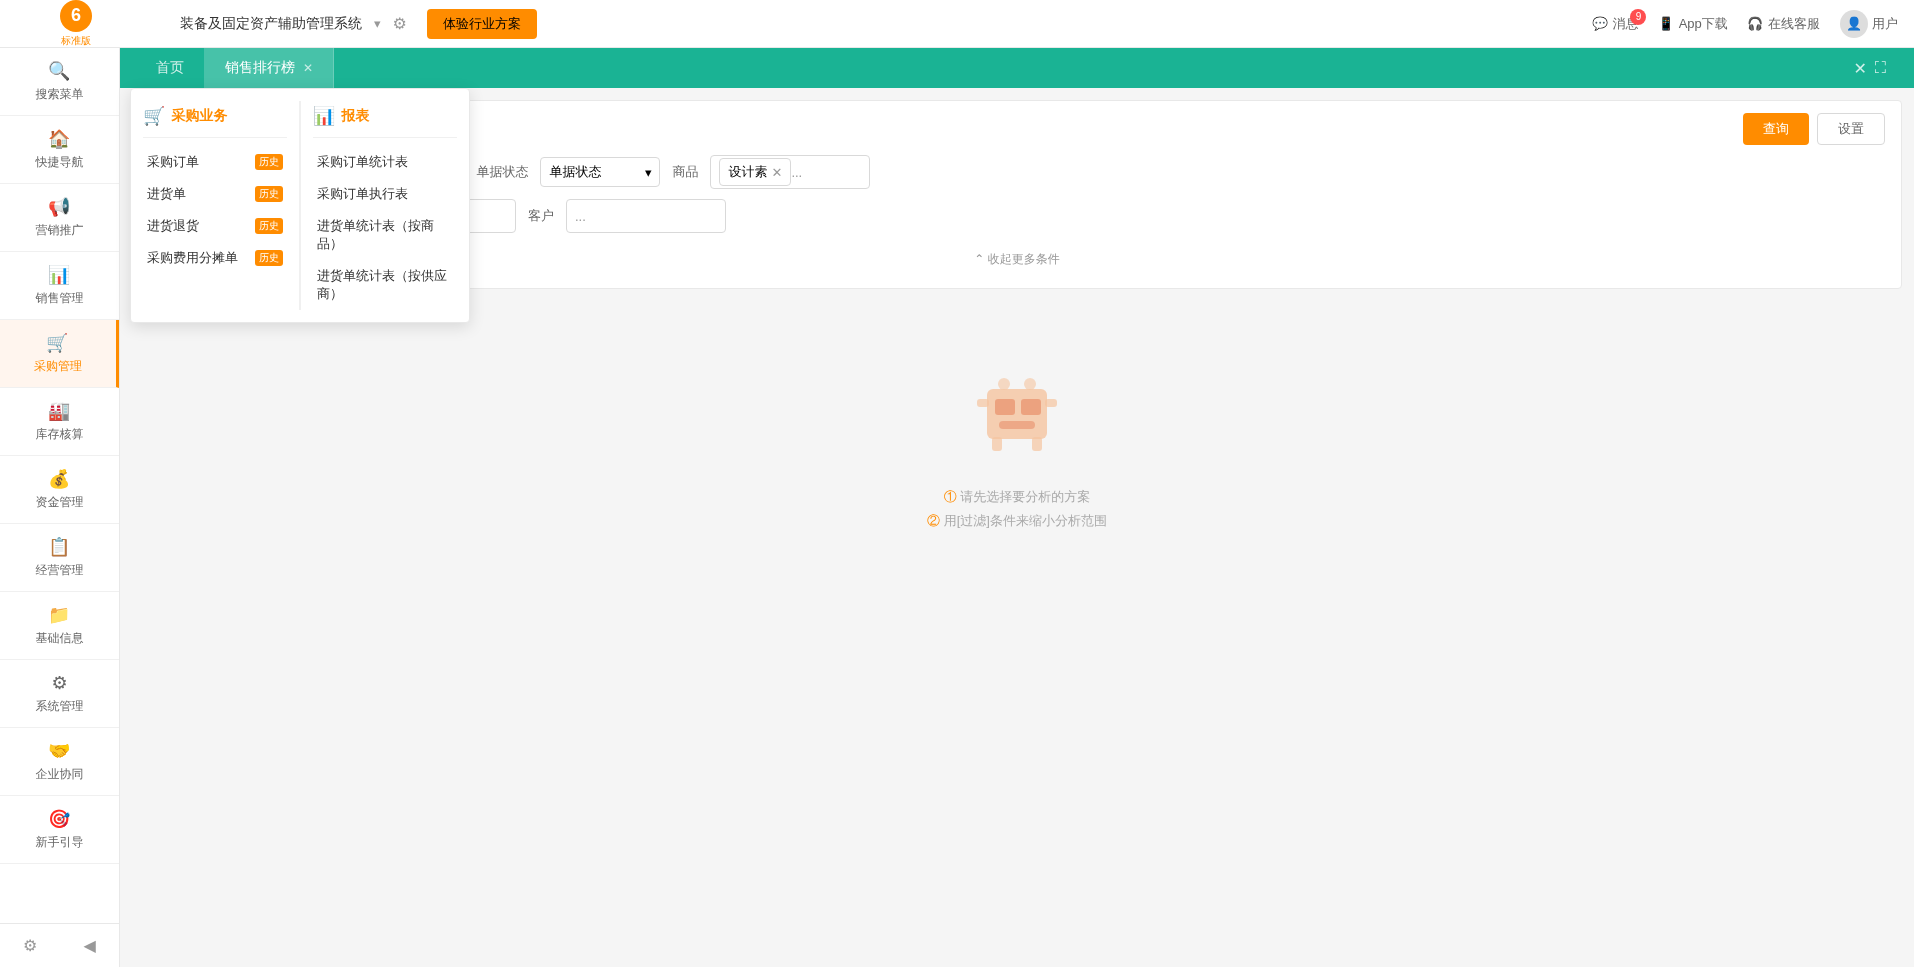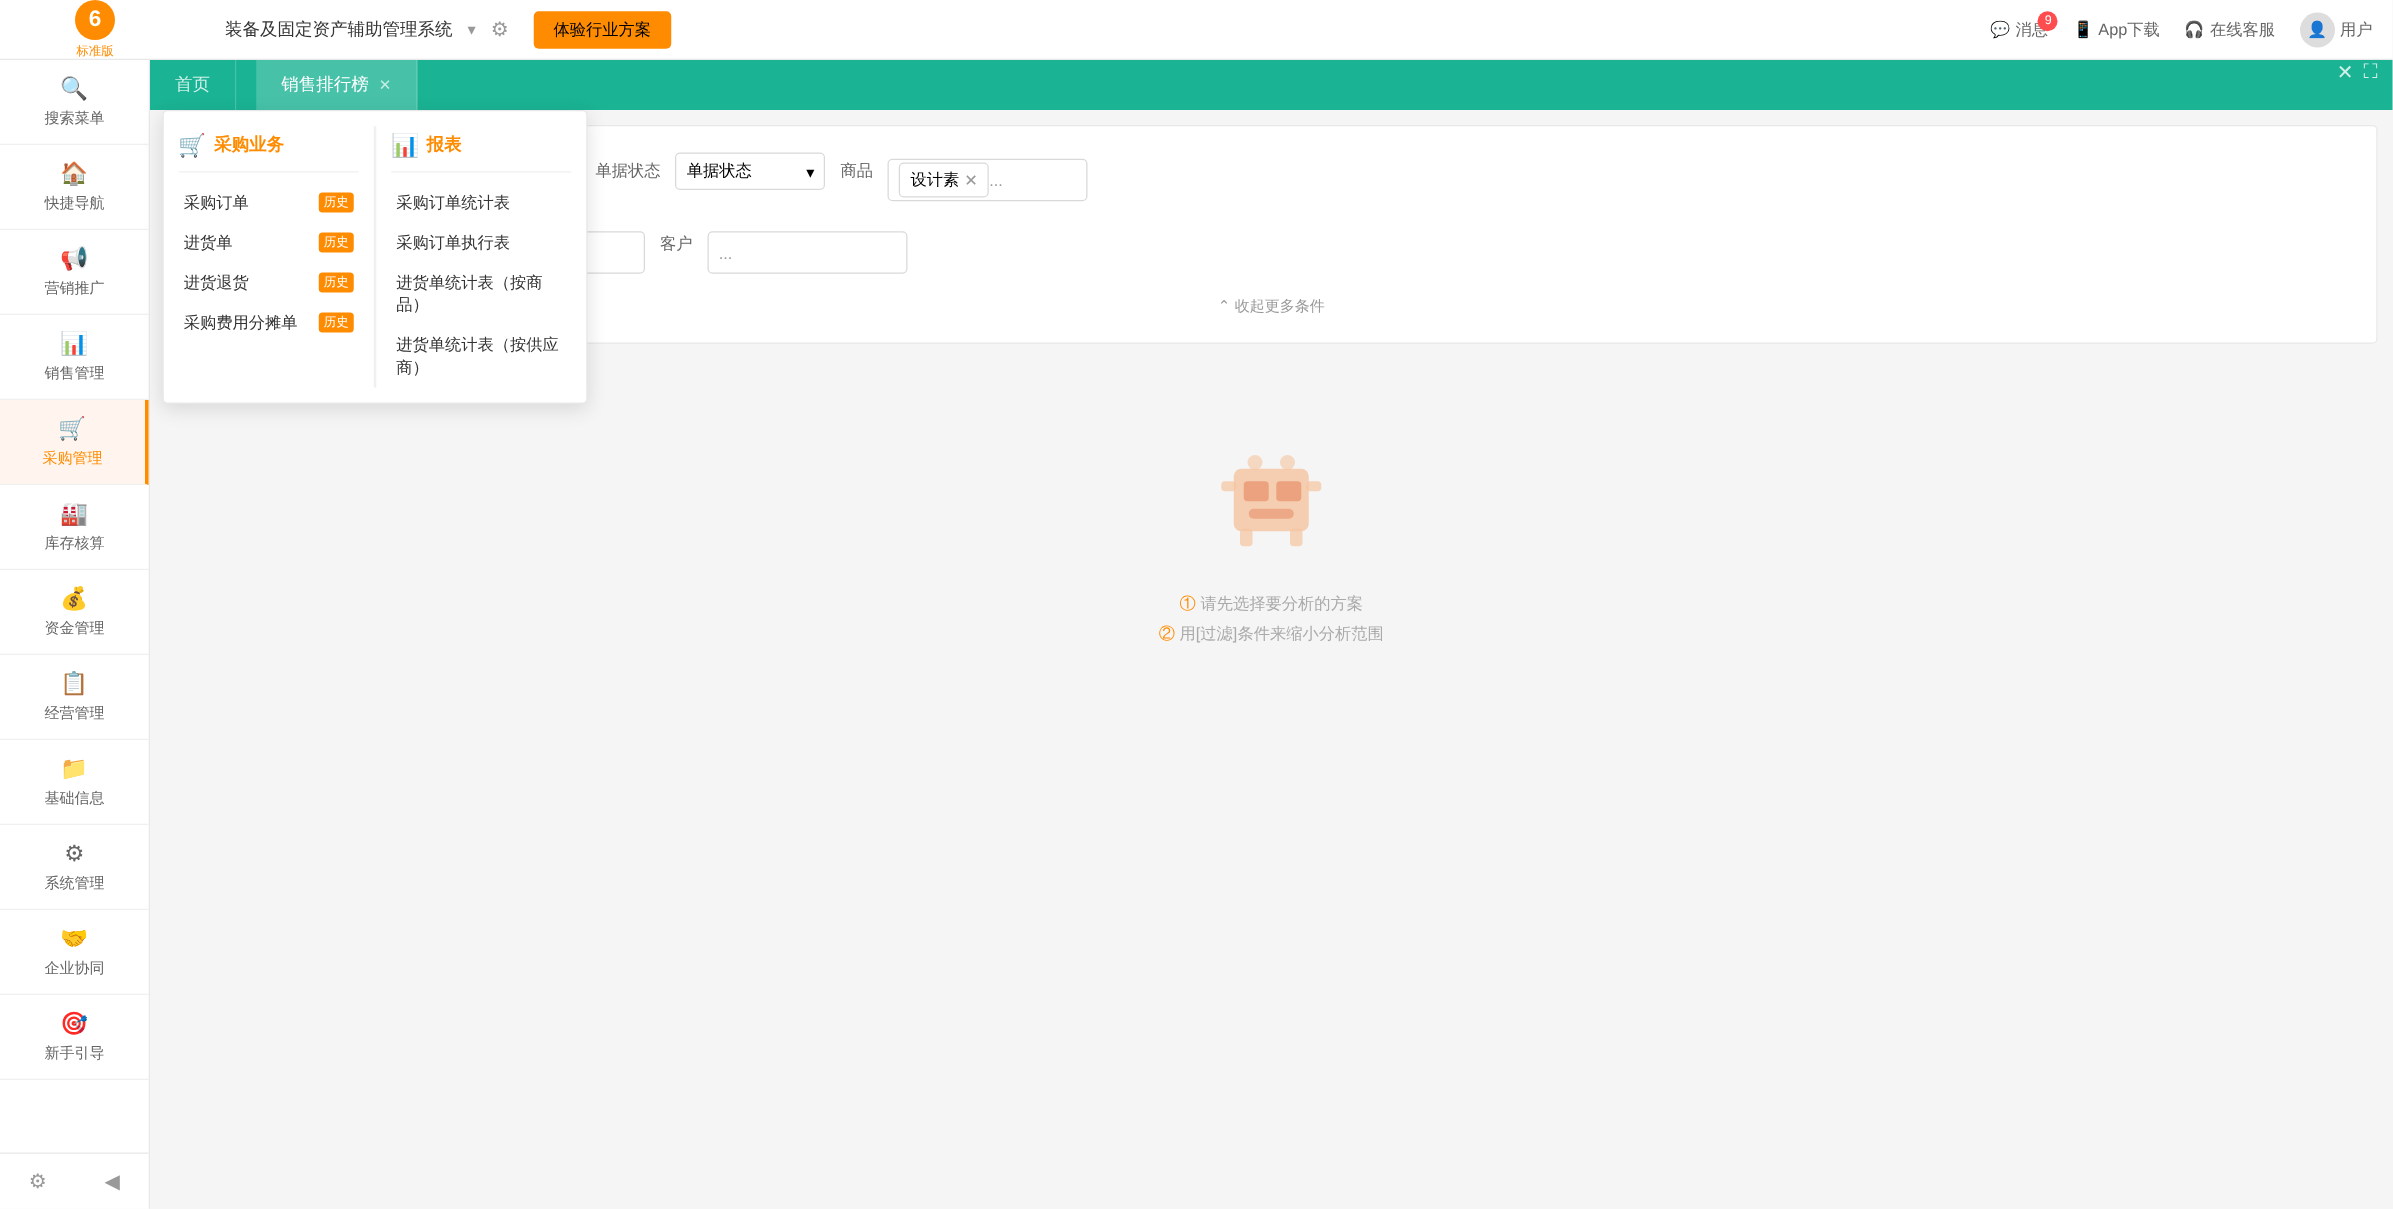--- a/index.html
+++ b/index.html
@@ -90,21 +90,21 @@
 
     
     .main-content {
       position: fixed; top: 48px; left: 120px; right: 0; bottom: 0;
       display: flex; flex-direction: column;
     }
 
     
     .tab-bar {
       height: 40px; background: #1ab394;
-      display: flex; align-items: flex-start; padding: 0; gap: 16px;
+      display: flex; align-items: center; padding: 16px;
     }
     .tab-item {
       height: 40px; padding: 0 20px; display: flex; align-items: center;
       color: rgba(255,255,255,0.8); cursor: pointer; font-size: 14px;
       border-right: 1px solid rgba(255,255,255,0.2);
     }
     .tab-item.active { background: rgba(255,255,255,0.2); color: #fff; }
     .tab-close { margin-left: 8px; color: rgba(255,255,255,0.7); font-size: 12px; cursor: pointer; }
     .tab-icons { margin-left: auto; display: flex; gap: 8px; padding-right: 12px; }
     .tab-icon-btn { color: rgba(255,255,255,0.8); cursor: pointer; font-size: 16px; }
@@ -125,21 +125,21 @@
     }
     .filter-label { color: #666; font-size: 13px; white-space: nowrap; }
     .filter-select {
       border: 1px solid #d9d9d9; border-radius: 4px; padding: 4px 8px;
       background: #fff; min-width: 120px; height: 30px; font-size: 13px;
       display: flex; align-items: center; gap: 4px; cursor: pointer;
     }
     .filter-input {
       border: 1px solid #d9d9d9; border-radius: 4px; padding: 16px 8px;
       background: #fff; min-width: 160px; height: 30px; font-size: 13px;
-      display: flex; align-items: center; gap: 0; cursor: pointer; margin-top: 14px;
+      display: flex; align-items: center; gap: 0; cursor: pointer;
     }
     .filter-tag {
       background: #fff; border: 1px solid #d9d9d9; border-radius: 4px;
       padding: 4px 8px; font-size: 13px; display: flex; align-items: center; gap: 4px;
     }
     .filter-tag-close { color: #999; cursor: pointer; }
     .filter-dots { color: #999; cursor: pointer; }
     .toolbar-btn {
       display: flex; align-items: center; gap: 4px;
       color: #666; cursor: pointer; font-size: 13px;
@@ -317,20 +317,43 @@
     <div class="tab-icons">
       <span class="tab-icon-btn">✕</span>
       <span class="tab-icon-btn">⛶</span>
     </div>
   </div>
 
   <div class="content-area">
 
     <div class="filter-panel">
 
+      <div class="filter-row">
+        <div class="toolbar-btn">
+          <span>❓</span>
+          <span>帮助</span>
+        </div>
+        <div class="toolbar-btn">
+          <span>🖨</span>
+          <span>按模板打印</span>
+          <span>▾</span>
+        </div>
+        <div class="toolbar-btn">
+          <span>📤</span>
+          <span>导出</span>
+        </div>
+        <div class="toolbar-btn">
+          <span>🔄</span>
+          <span>刷新</span>
+        </div>
+        <div style="margin-left:auto; display:flex; gap:8px;">
+          <button class="query-btn">查询</button>
+          <button class="setting-btn">设置</button>
+        </div>
+      </div>
 
       <div class="filter-row">
         <span class="filter-label">日期</span>
         <div class="date-filter">
           <span class="filter-input">
             <span>2024-12-31</span>
           </span>
           <span class="date-link">近7天</span>
           <span class="date-separator">|</span>
           <span class="date-link">更多</span>

